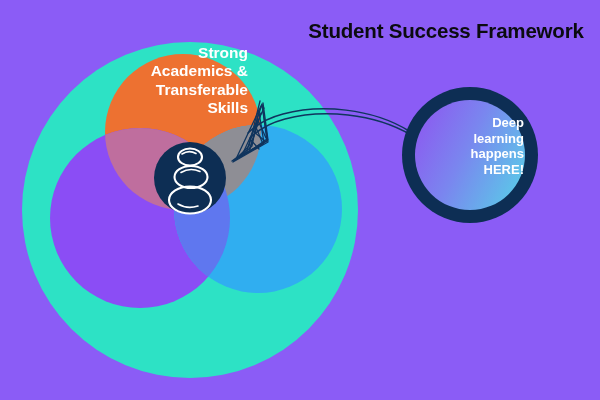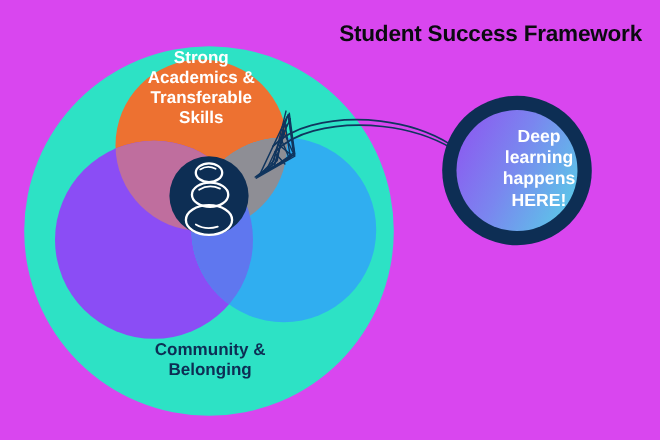--- a/index.html
+++ b/index.html
@@ -11,21 +11,21 @@
     width: 600px;
     height: 400px;
     overflow: hidden;
     background: #fafafa;
     font-family: "Liberation Sans", sans-serif;
   }
   #stage {
     position: relative;
     width: 600px;
     height: 400px;
-    background: #d946ef;
+    background: #8b5cf6;
   }
   #diagram {
     position: absolute;
     left: 0;
     top: 0;
     width: 600px;
     height: 400px;
   }
   .page-title {
     position: absolute;
@@ -35,21 +35,21 @@
     text-align: center;
     font-size: 20.5px;
     font-weight: 700;
     letter-spacing: -0.2px;
     color: #0b0b10;
     font-family: "Liberation Sans", sans-serif;
     line-height: 1.1;
   }
   .venn-label {
     position: absolute;
-    text-align: center;
+    text-align: right;
     font-weight: 700;
     font-family: "Liberation Sans", sans-serif;
     line-height: 1.18;
     white-space: pre-line;
     pointer-events: none;
   }
   .lbl-orange {
     left: 118px;
     top: 44px;
     width: 130px;
@@ -71,24 +71,24 @@
     color: #ffffff;
   }
   .lbl-teal {
     left: 104px;
     top: 310px;
     width: 174px;
     font-size: 15.5px;
     color: #0d2e54;
   }
   .lbl-deep {
-    left: 438px;
+    left: 420px;
     top: 115px;
     width: 104px;
-    font-size: 16px;
+    font-size: 13px;
     color: #ffffff;
     line-height: 1.2;
   }
 </style>
 </head>
 <body>
 
 <div id="stage">
 
   <svg id="diagram" viewBox="0 0 600 400">
@@ -169,21 +169,19 @@
 
   <div class="page-title">Student Success Framework</div>
 
   <div class="venn-label lbl-orange">Strong
 Academics &amp;
 Transferable
 Skills</div>
 
 
 
-  <div class="venn-label lbl-teal">Community &amp;
-Belonging</div>
 
   <div class="venn-label lbl-deep">Deep
 learning
 happens
 HERE!</div>
 
 </div>
 
 </body></html>

